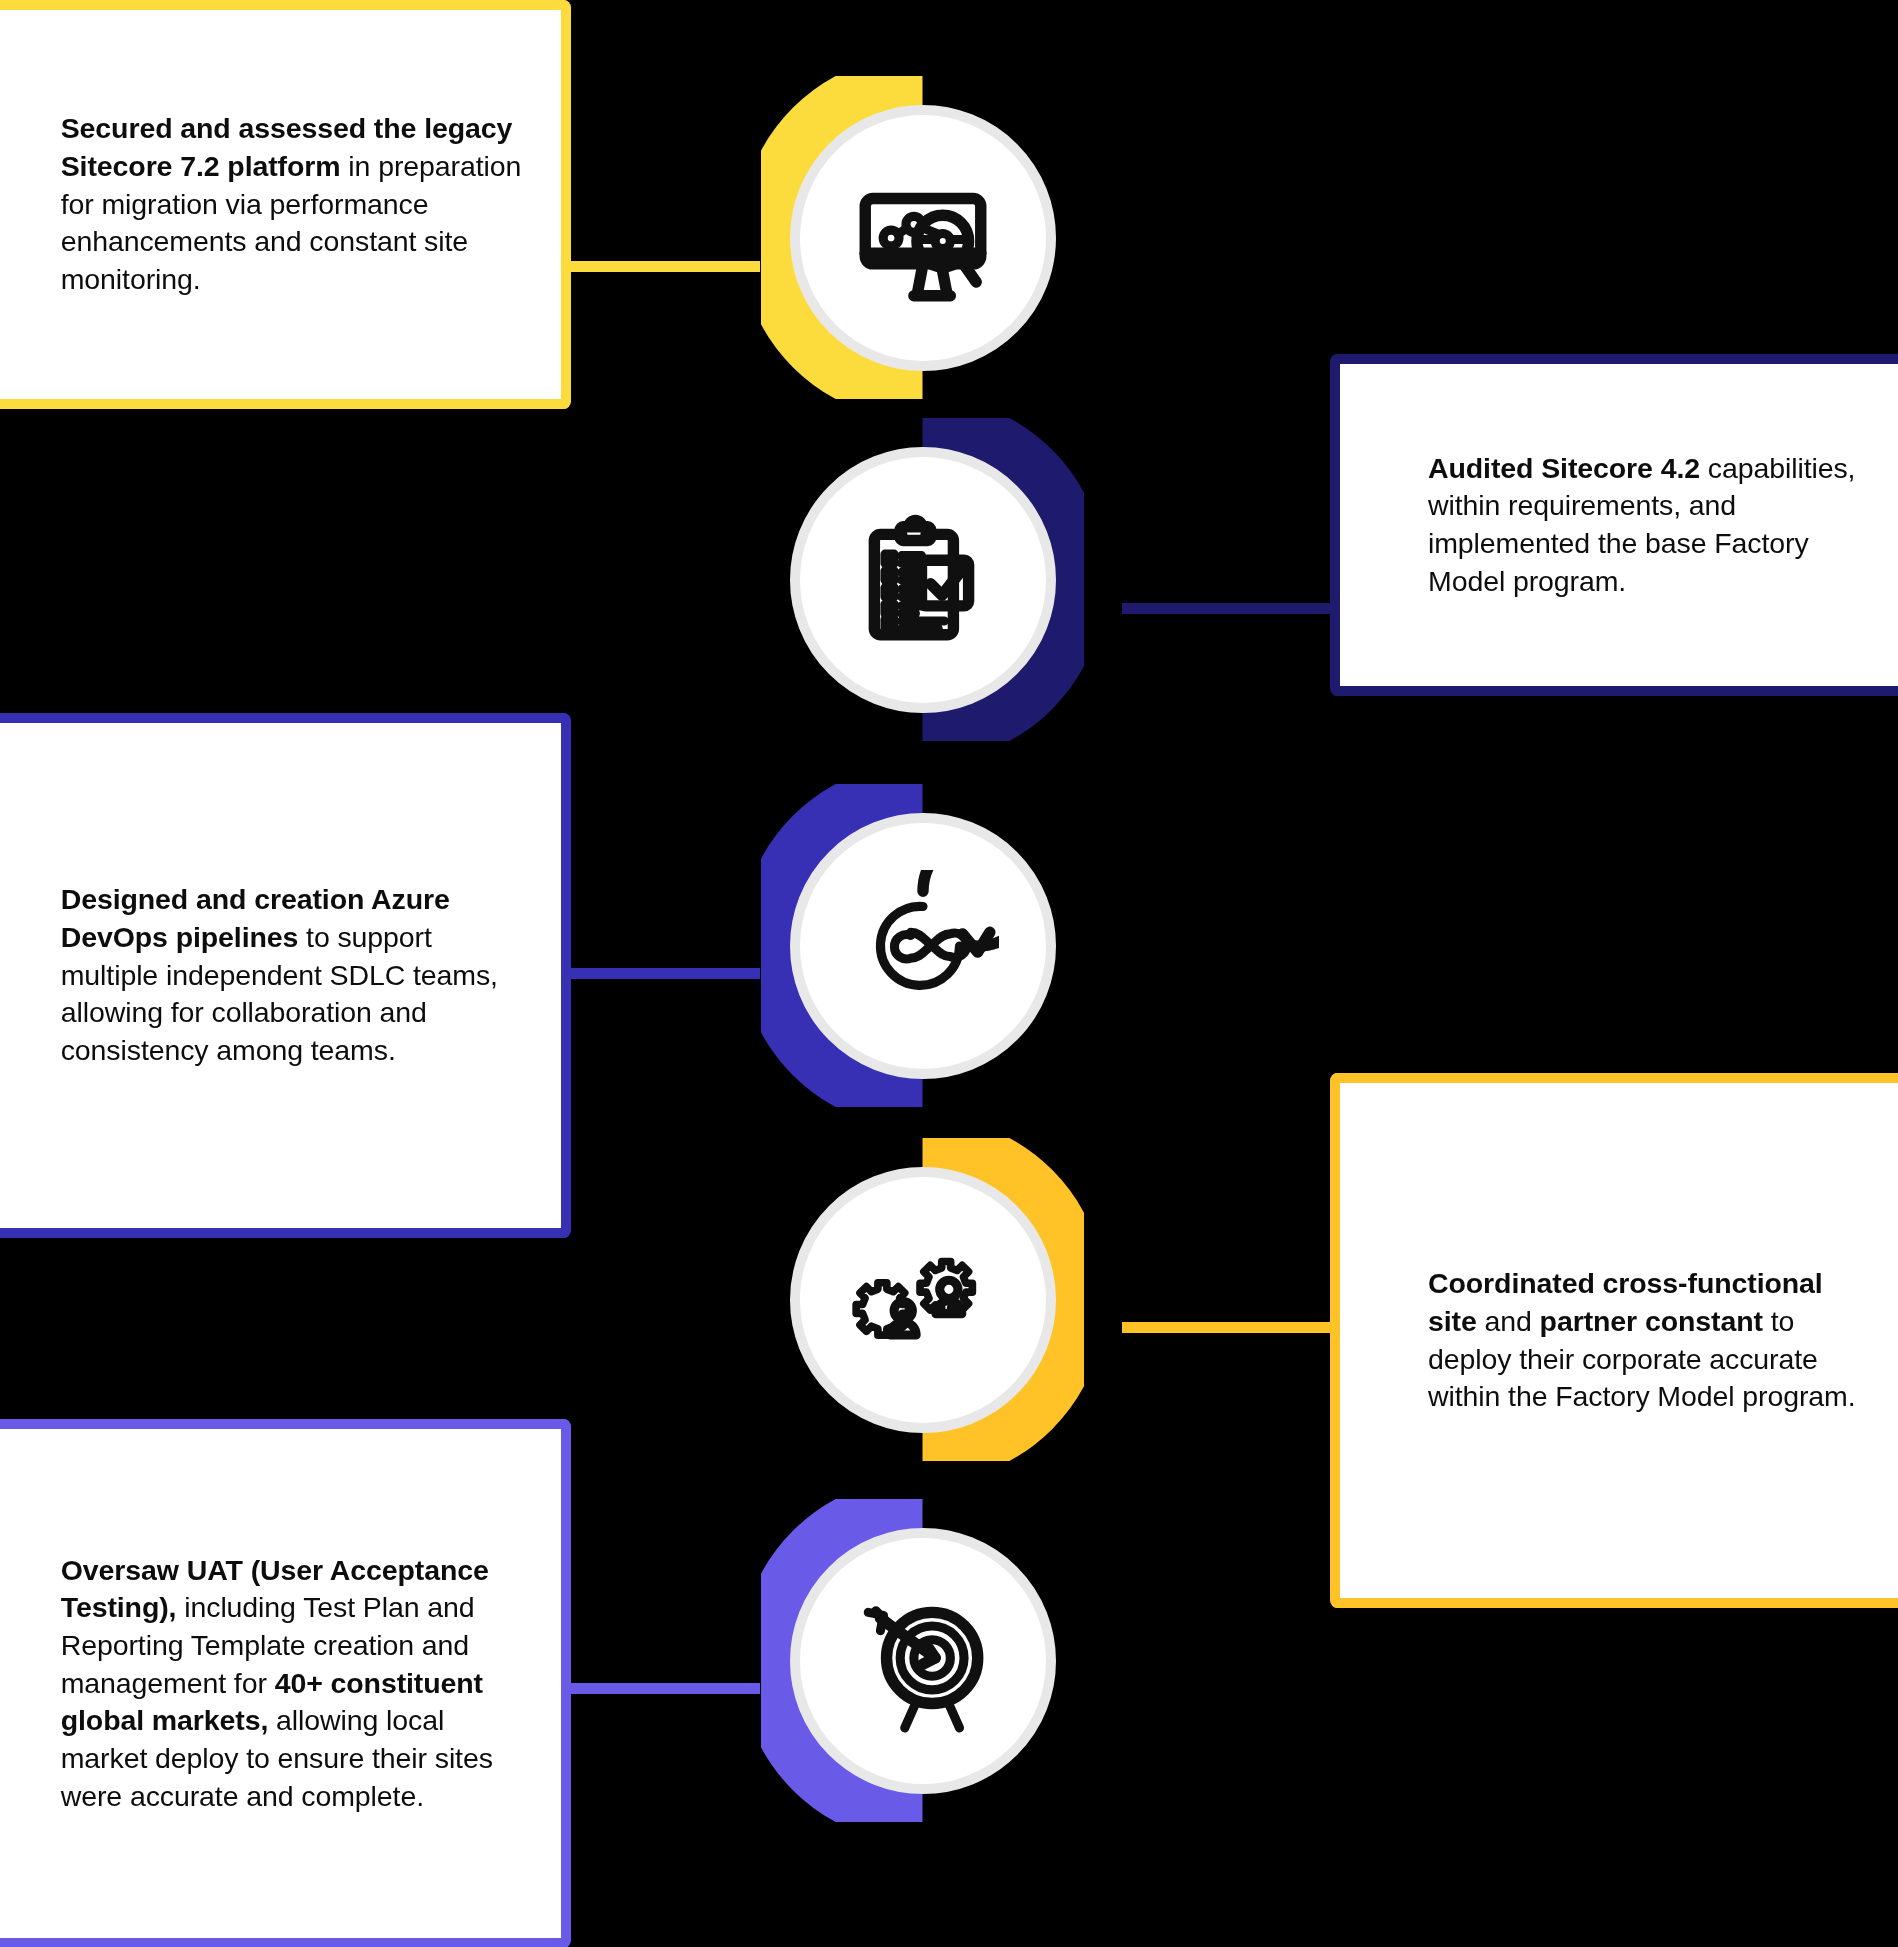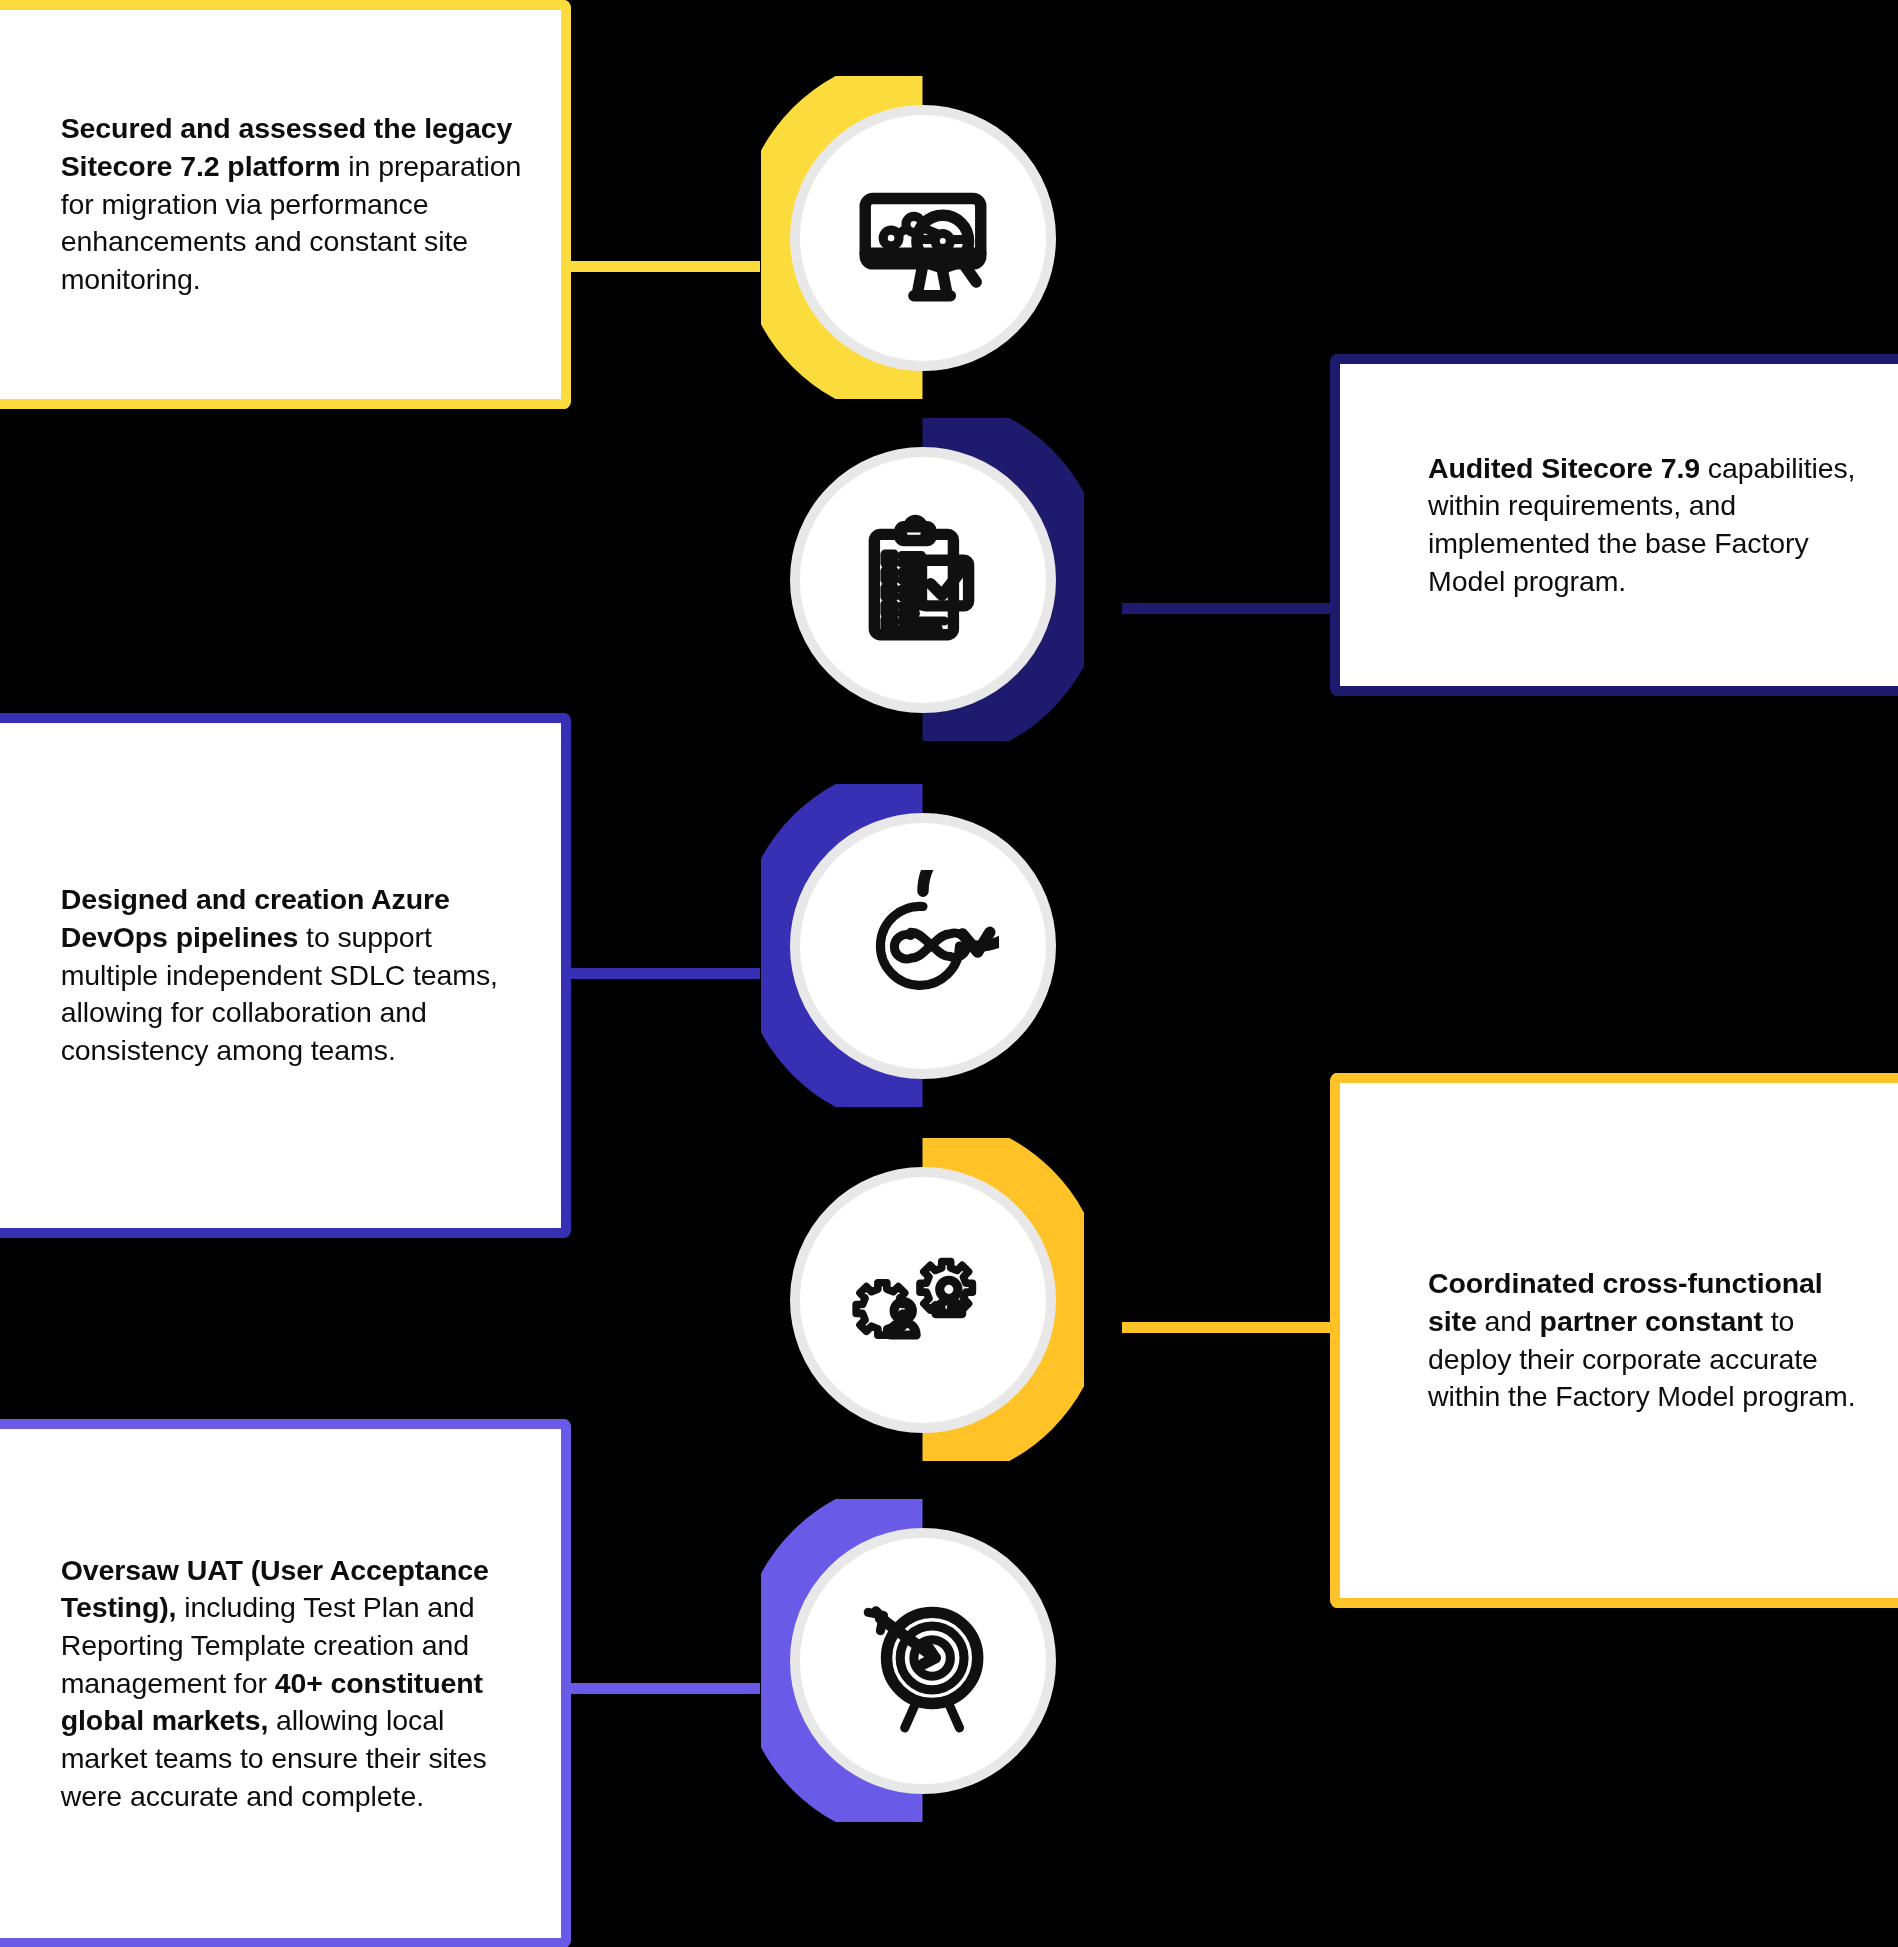--- a/index.html
+++ b/index.html
@@ -181,32 +181,32 @@
     </div>
   </div>
 
   <div class="card" style="left:-13.3px; top:0px; width:584px; height:409px;
               border:10.5px solid #FCDB3C; border-left:none;">
     <div class="body"><b>Secured and assessed the legacy Sitecore 7.2 platform</b><span> in preparation for migration via performance enhancements and constant site monitoring.</span></div>
   </div>
 
   <div class="card right" style="left:1330px; top:354px; width:582px; height:342px;
               border:10.5px solid #1E1B6E; border-right:none;">
-    <div class="body"><b>Audited Sitecore 7.9</b><span> capabilities, within requirements, and implemented the base Factory Model program.</span></div>
+    <div class="body"><b>Audited Sitecore 4.2</b><span> capabilities, within requirements, and implemented the base Factory Model program.</span></div>
   </div>
 
   <div class="card" style="left:-13.3px; top:713px; width:584px; height:525px;
               border:10.5px solid #3730B5; border-left:none;">
     <div class="body"><b>Designed and creation Azure DevOps pipelines</b><span> to support multiple independent SDLC teams, allowing for collaboration and consistency among teams.</span></div>
   </div>
 
   <div class="card right" style="left:1330px; top:1073px; width:582px; height:535px;
               border:10.5px solid #FFC328; border-right:none;">
     <div class="body"><b>Coordinated cross-functional site</b><span> and </span><b>partner constant</b><span> to deploy their corporate accurate within the Factory Model program.</span></div>
   </div>
 
   <div class="card" style="left:-13.3px; top:1419px; width:584px; height:529px;
               border:10.5px solid #6A5AE8; border-left:none;">
-    <div class="body"><b>Oversaw UAT (User Acceptance Testing),</b><span> including Test Plan and Reporting Template creation and management for </span><b>40+ constituent global markets,</b><span> allowing local market teams to ensure their sites were accurate and complete.</span></div>
+    <div class="body"><b>Oversaw UAT (User Acceptance Testing),</b><span> including Test Plan and Reporting Template creation and management for </span><b>40+ constituent global markets,</b><span> allowing local market deploy to ensure their sites were accurate and complete.</span></div>
   </div>
 
 </div>
 
 
 </body></html>

